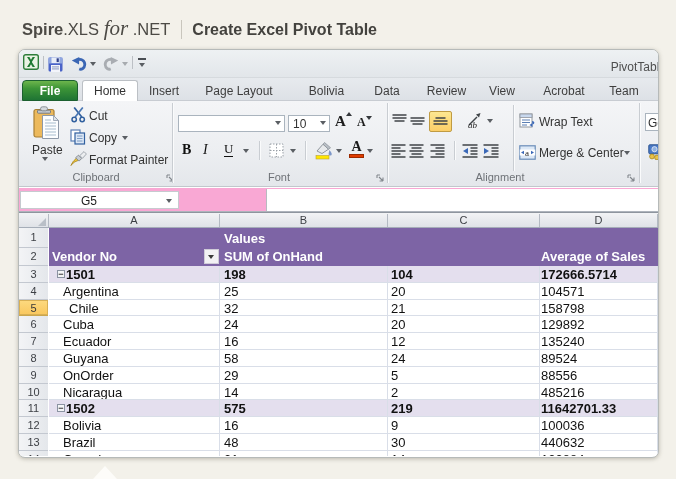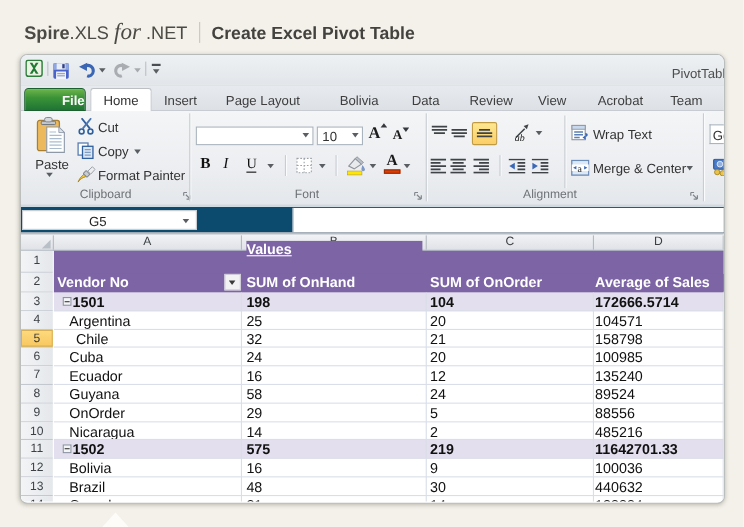--- a/index.html
+++ b/index.html
@@ -22,34 +22,34 @@
 
 #tbar { position:absolute; left:0; top:0; width:641px; height:28px;
   background:linear-gradient(#eef1f3,#e2e6ea); border-bottom:1px solid #d6dade; }
 #title { position:absolute; right:-8px; top:10px; font-size:12px; color:#4e4e4e; }
 
 
 #tabrow { position:absolute; left:0; top:28px; width:641px; height:23px;
   background:linear-gradient(#e7eaee,#dde1e6); border-bottom:1px solid #c8ccd2; }
 .tab { position:absolute; top:3px; height:20px; line-height:20px; font-size:12px; color:#3e3e3e; text-align:center; }
 #tab-file { left:3px; top:2px; width:56px; height:21px; color:#fff; font-weight:bold;
-  background:linear-gradient(#6db54c,#3c9437 40%,#1f7434); border-radius:4px 4px 0 0; border:1px solid #1c6030;text-align:right; }
+  background:linear-gradient(#6db54c,#3c9437 40%,#1f7434); border-radius:4px 4px 0 0; border:1px solid #1c6030; }
 #tab-home { left:63px; top:2px; width:56px; height:22px; background:#fff; border:1px solid #bcc0c5; border-bottom:none; border-radius:3px 3px 0 0; color:#333; }
 
 
 #ribbon { position:absolute; left:0; top:51px; width:641px; height:86px;
   background:linear-gradient(#f4f5f7,#eceef1 60%,#e4e7eb); border-bottom:1px solid #c2c7cc; }
 .gsep { position:absolute; top:2px; height:80px; width:1px; background:#c9cdd2; box-shadow:1px 0 0 #fafbfc; }
 .glabel { position:absolute; bottom:3px; font-size:11px; color:#6e7277; width:100px; text-align:center; }
 .dlg { position:absolute; bottom:4px; width:8px; height:8px; }
 .btntxt { position:absolute; font-size:12px; color:#333; white-space:nowrap; }
 .dd { display:inline-block; width:0; height:0; border-left:3px solid transparent; border-right:3px solid transparent; border-top:4px solid #5a5e63; vertical-align:2px; }
 
 
-#fbar { position:absolute; left:0; top:138px; width:641px; height:24px; background:#0c4a6e; border-bottom:1px solid #aeb4bc; }
+#fbar { position:absolute; left:0; top:138px; width:641px; height:24px; background:#f9a8d4; border-bottom:1px solid #aeb4bc; }
 #namebox { position:absolute; left:1px; top:3px; width:159px; height:18px; background:#fff; border:1px solid #c6cacf; }
 #namebox span { position:absolute; left:60px; top:2px; font-size:12px; color:#222; }
 #fxpill { position:absolute; left:162px; top:3px; width:84px; height:19px; background:linear-gradient(#dfe2e6,#d3d7db); border:1px solid #b7bbc0; border-radius:9px 9px 9px 9px; }
 #fxpill .dot { position:absolute; left:4px; top:4px; width:10px; height:10px; border-radius:50%; background:#e6e9eb; border:1px solid #c9cdd1; }
 #fxpill .fx { position:absolute; right:8px; top:2px; font-family:"Liberation Serif",serif; font-style:italic; font-weight:bold; font-size:13px; color:#3b3b3b; }
 #fmlbox { position:absolute; left:247px; top:1px; width:394px; height:22px; background:#fff; border-left:1px solid #b7bbc0; }
 
 
 #grid { position:absolute; left:0; top:162px; width:641px; height:244px; background:#fff; overflow:hidden; }
 #chdr { position:absolute; left:0; top:0; width:641px; height:16px;
@@ -335,24 +335,23 @@
 <div class="rh" style="top:104.4px;height:16.8px;line-height:16px;">6</div>
 <div class="rh" style="top:121.2px;height:16.8px;line-height:16px;">7</div>
 <div class="rh" style="top:138.0px;height:16.8px;line-height:16px;">8</div>
 <div class="rh" style="top:154.8px;height:16.8px;line-height:16px;">9</div>
 <div class="rh" style="top:171.6px;height:16.8px;line-height:16px;">10</div>
 <div class="rh" style="top:188.4px;height:16.8px;line-height:16px;">11</div>
 <div class="rh" style="top:205.2px;height:16.8px;line-height:16px;">12</div>
 <div class="rh" style="top:222.0px;height:16.8px;line-height:16px;">13</div>
 <div class="rh" style="top:238.8px;height:16.8px;line-height:16px;">14</div>
 <div class="cell pvhdr" style="left:30px;top:16px;width:609px;height:38px;"></div>
-<div class="cell pvhdr" style="left:205px;top:7px;width:160px;height:16px;text-decoration:underline;">Values</div>
+<div class="cell pvhdr" style="left:205px;top:19px;width:160px;height:16px;">Values</div>
 <div class="cell pvhdr" style="left:33px;top:37px;width:160px;height:16px;">Vendor No</div>
 <div class="cell pvhdr" style="left:205px;top:37px;width:160px;height:16px;">SUM of OnHand</div>
-<div class="cell pvhdr" style="left:372px;top:37px;width:146px;height:16px;">SUM of OnOrder</div>
 <div class="cell pvhdr" style="left:522px;top:37px;width:117px;height:16px;">Average of Sales</div>
 <div style="position:absolute;left:185px;top:37px;width:15px;height:15px;background:#f2f1f4;border:1px solid #cfcbd8;">
         <i class="dd" style="position:absolute;left:3px;top:5px;border-top-color:#3a3a3a;"></i>
       </div>
 <div class="cell pvsub" style="left:30px;top:54.0px;width:609px;height:16.8px;">
         <span style="position:absolute;left:8px;top:4px;width:8px;height:8px;border:1px solid #8b93a2;background:#f4f5f7;font-size:9px;line-height:7px;text-align:center;color:#333;">−</span>
         <span style="position:absolute;left:17px;line-height:17px;font-weight:bold;">1501</span>
         <span style="position:absolute;left:175px;line-height:17px;font-weight:bold;">198</span>
         <span style="position:absolute;left:342px;line-height:17px;font-weight:bold;">104</span>
         <span style="position:absolute;left:492px;line-height:17px;font-weight:bold;">172666.5714</span>
@@ -366,21 +365,21 @@
 <div class="cell" style="left:30px;top:87.6px;width:609px;height:16.8px;">
         <span style="position:absolute;left:20px;line-height:17px;">Chile</span>
         <span style="position:absolute;left:175px;line-height:17px;">32</span>
         <span style="position:absolute;left:342px;line-height:17px;">21</span>
         <span style="position:absolute;left:492px;line-height:17px;">158798</span>
       </div>
 <div class="cell" style="left:30px;top:104.4px;width:609px;height:16.8px;">
         <span style="position:absolute;left:14px;line-height:17px;">Cuba</span>
         <span style="position:absolute;left:175px;line-height:17px;">24</span>
         <span style="position:absolute;left:342px;line-height:17px;">20</span>
-        <span style="position:absolute;left:492px;line-height:17px;">100985</span>
+        <span style="position:absolute;left:492px;line-height:17px;">129892</span>
       </div>
 <div class="cell" style="left:30px;top:121.2px;width:609px;height:16.8px;">
         <span style="position:absolute;left:14px;line-height:17px;">Ecuador</span>
         <span style="position:absolute;left:175px;line-height:17px;">16</span>
         <span style="position:absolute;left:342px;line-height:17px;">12</span>
         <span style="position:absolute;left:492px;line-height:17px;">135240</span>
       </div>
 <div class="cell" style="left:30px;top:138.0px;width:609px;height:16.8px;">
         <span style="position:absolute;left:14px;line-height:17px;">Guyana</span>
         <span style="position:absolute;left:175px;line-height:17px;">58</span>

